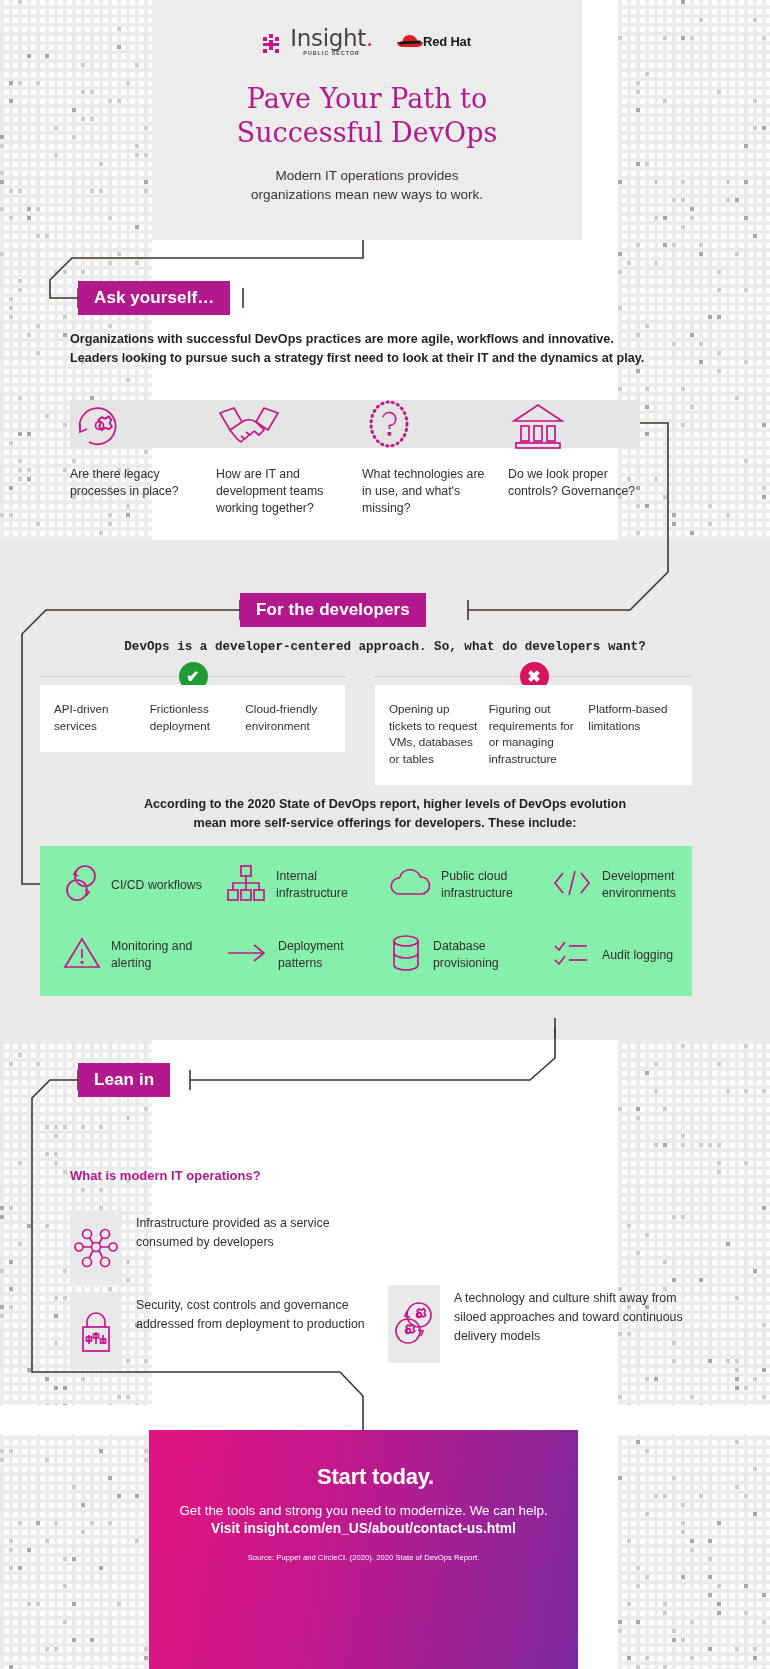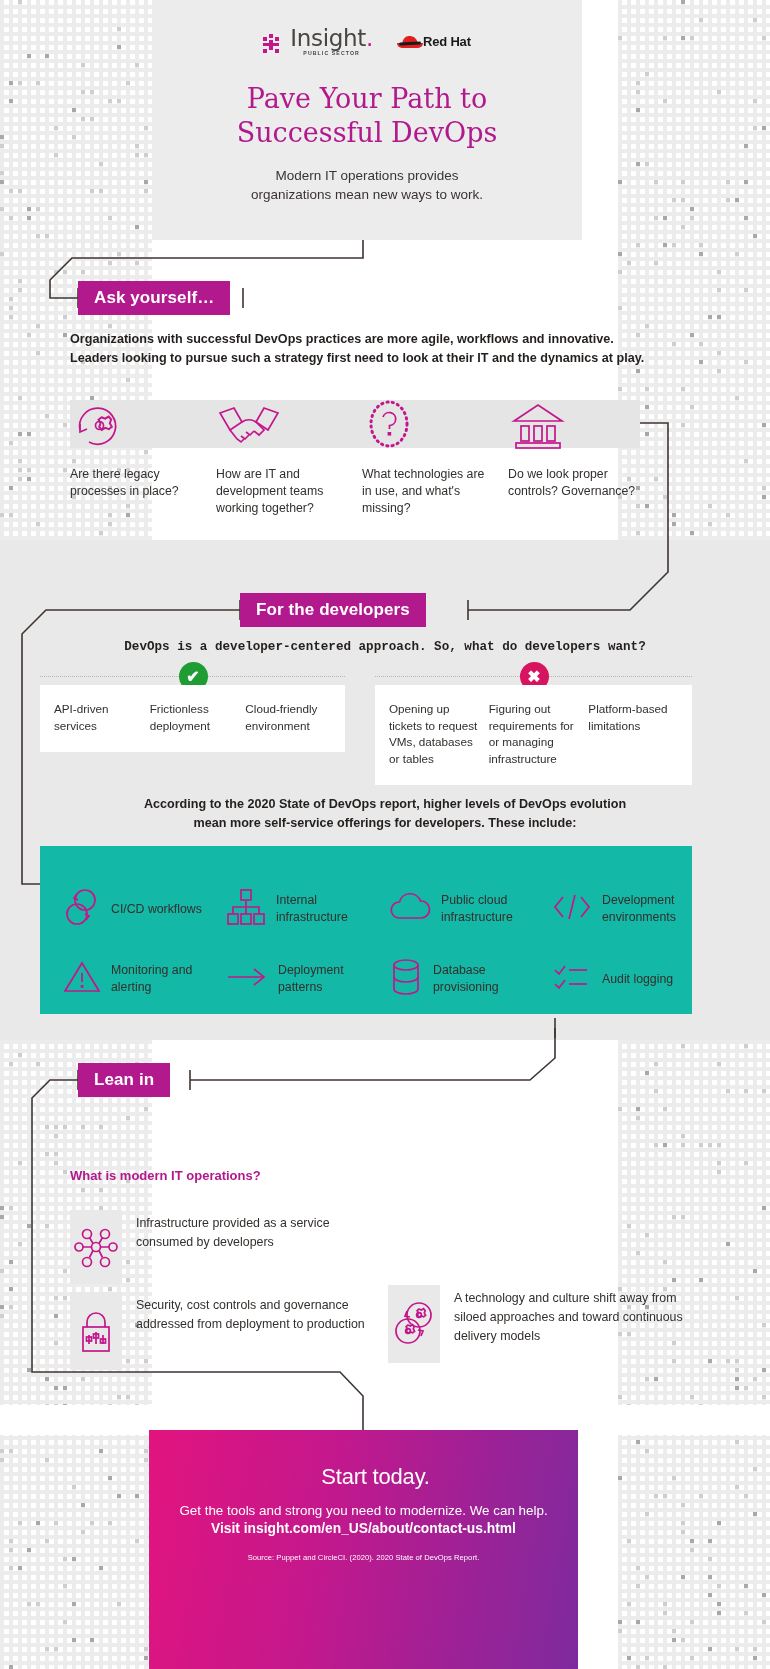--- a/index.html
+++ b/index.html
@@ -57,21 +57,21 @@
     letter-spacing: -.3px; line-height: 22px;
     font-family: "DejaVu Sans", sans-serif;
   }
   .insight-word .w::after {
     content: "."; color: #c4168b;
   }
   .insight-word .sub {
     font-size: 5.2px; letter-spacing: 1.1px; color: #4a4440;
     font-weight: 700; margin-top: 1px;
   }
-  .redhat { display: flex; align-items: center; }
+  .redhat { display: flex; align-items: flex-start; }
   .rh-hat { width: 26px; height: 14px; position: relative; }
   .rh-hat .brim {
     position: absolute; bottom: 1px; left: 0; width: 26px; height: 5px;
     background: #e02020; border-radius: 0 0 13px 13px;
   }
   .rh-hat .crown {
     position: absolute; bottom: 4px; left: 5px; width: 15px; height: 9px;
     background: #e02020; border-radius: 8px 8px 2px 2px;
     transform: rotate(-7deg);
   }
@@ -144,22 +144,22 @@
   .dev-box {
     position: absolute; top: 9px; left: 0; width: 100%; background: #fff;
     display: flex; padding: 16px 14px 18px 14px; gap: 10px;
   }
   .dev-box div {
     font-size: 11.7px; line-height: 16.5px; color: #332f2c; flex: 1;
   }
 
   
   .ss-panel {
-    position: absolute; left: 40px; top: 846px; width: 652px; height: 168px;
-    background: #14b8a6; padding: 28px 0 0 0;
+    position: absolute; left: 40px; top: 846px; width: 652px; height: 150px;
+    background: #86efac; padding: 4px 0 0 0;
   }
   .ss-row { display: flex; }
   .ss-cell { width: 163px; display: flex; align-items: center; gap: 9px; padding-left: 22px; height: 70px; }
   .ss-cell .lbl { font-size: 12.3px; line-height: 17px; color: #332f2c; }
 
   
   .mod-q {
     position: absolute; color: #b2198c; font-weight: 700; font-size: 13px;
   }
   .mod-item { position: absolute; display: flex; align-items: flex-start; }
@@ -171,21 +171,21 @@
     font-size: 12.4px; line-height: 19px; color: #332f2c;
     padding-left: 14px; padding-top: 4px;
   }
 
   
   .cta {
     position: absolute; left: 149px; top: 1430px; width: 429px; height: 239px;
     background: linear-gradient(100deg, #e2147f 0%, #c2188d 42%, #7d2a9e 100%);
     color: #fff; text-align: center; padding-top: 34px;
   }
-  .cta h2 { font-size: 22px; font-weight: 400; letter-spacing: -.2px; padding-left: 24px; }
+  .cta h2 { font-size: 22px; font-weight: 700; letter-spacing: -.2px; padding-left: 24px; }
   .cta .l1 { margin-top: 13px; font-size: 13.4px; }
   .cta .l2 { margin-top: 3px; font-size: 13.8px; font-weight: 700; }
   .cta .src { margin-top: 17px; font-size: 7.6px; letter-spacing: .05px; }
 
   svg .st { fill: none; stroke: #c4168b; stroke-width: 1.7; }
   svg .stf { fill: #c4168b; }
 </style>
 </head>
 <body>
 

